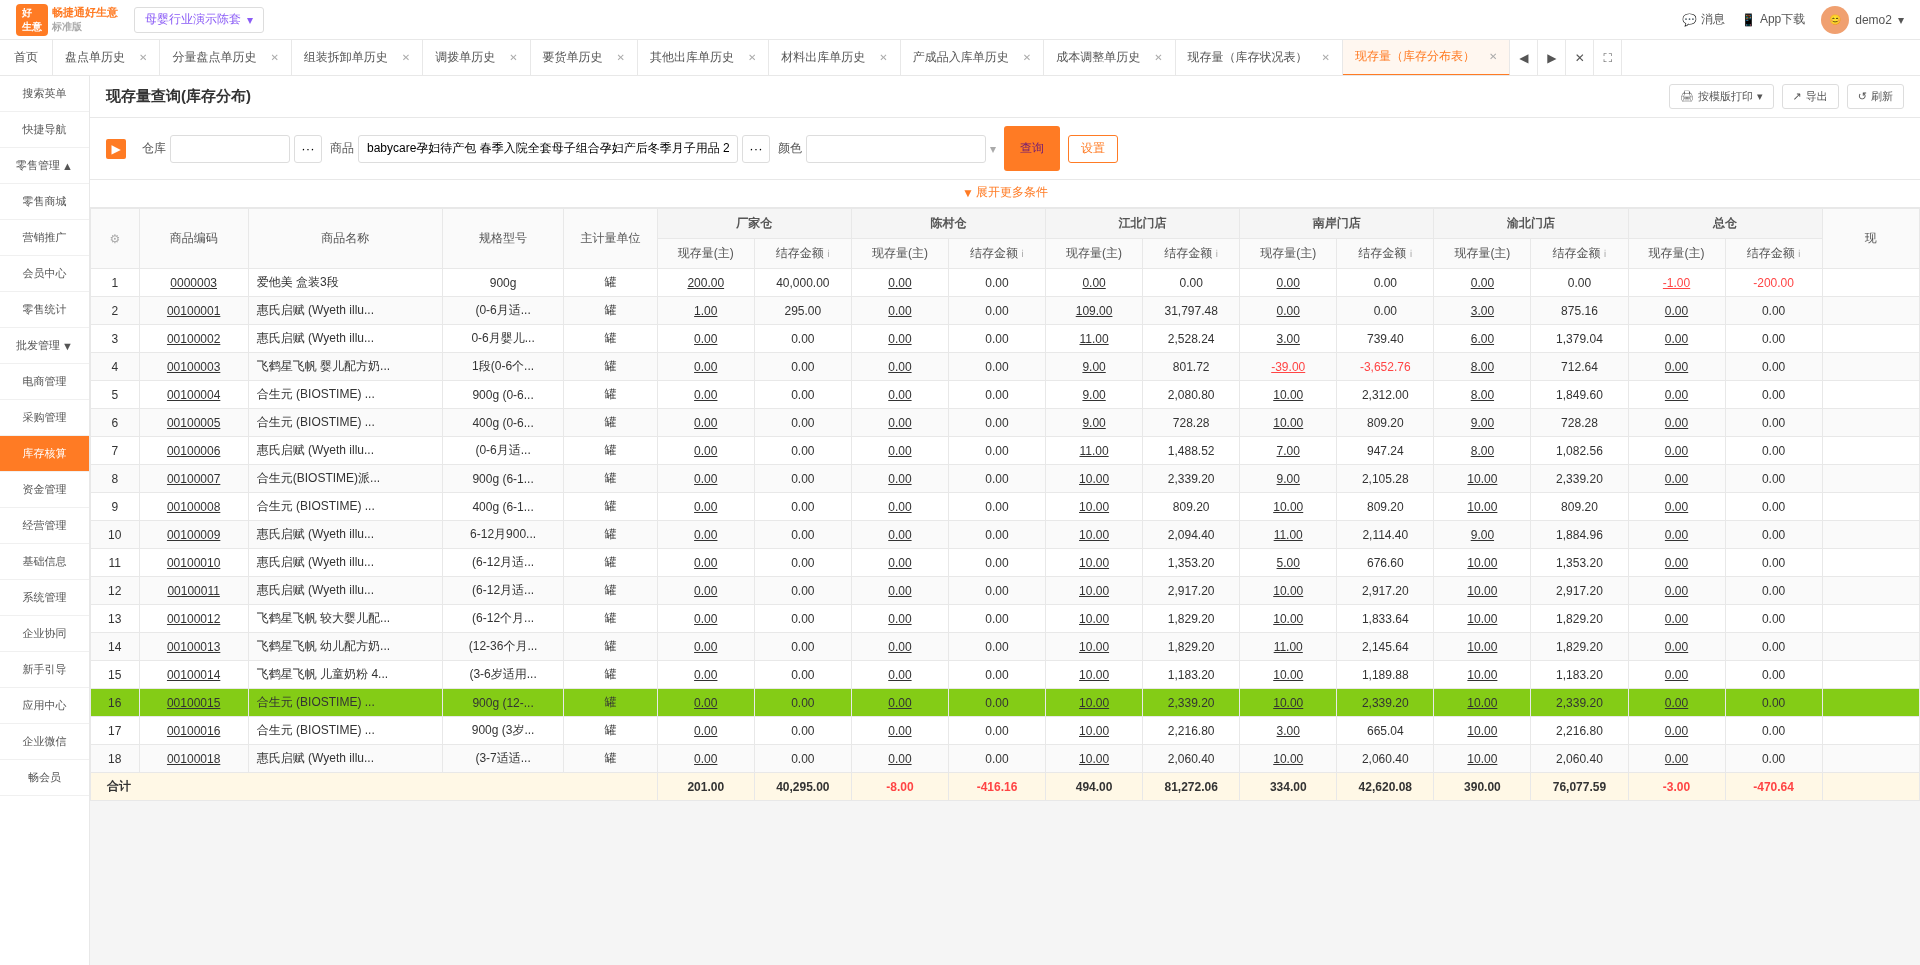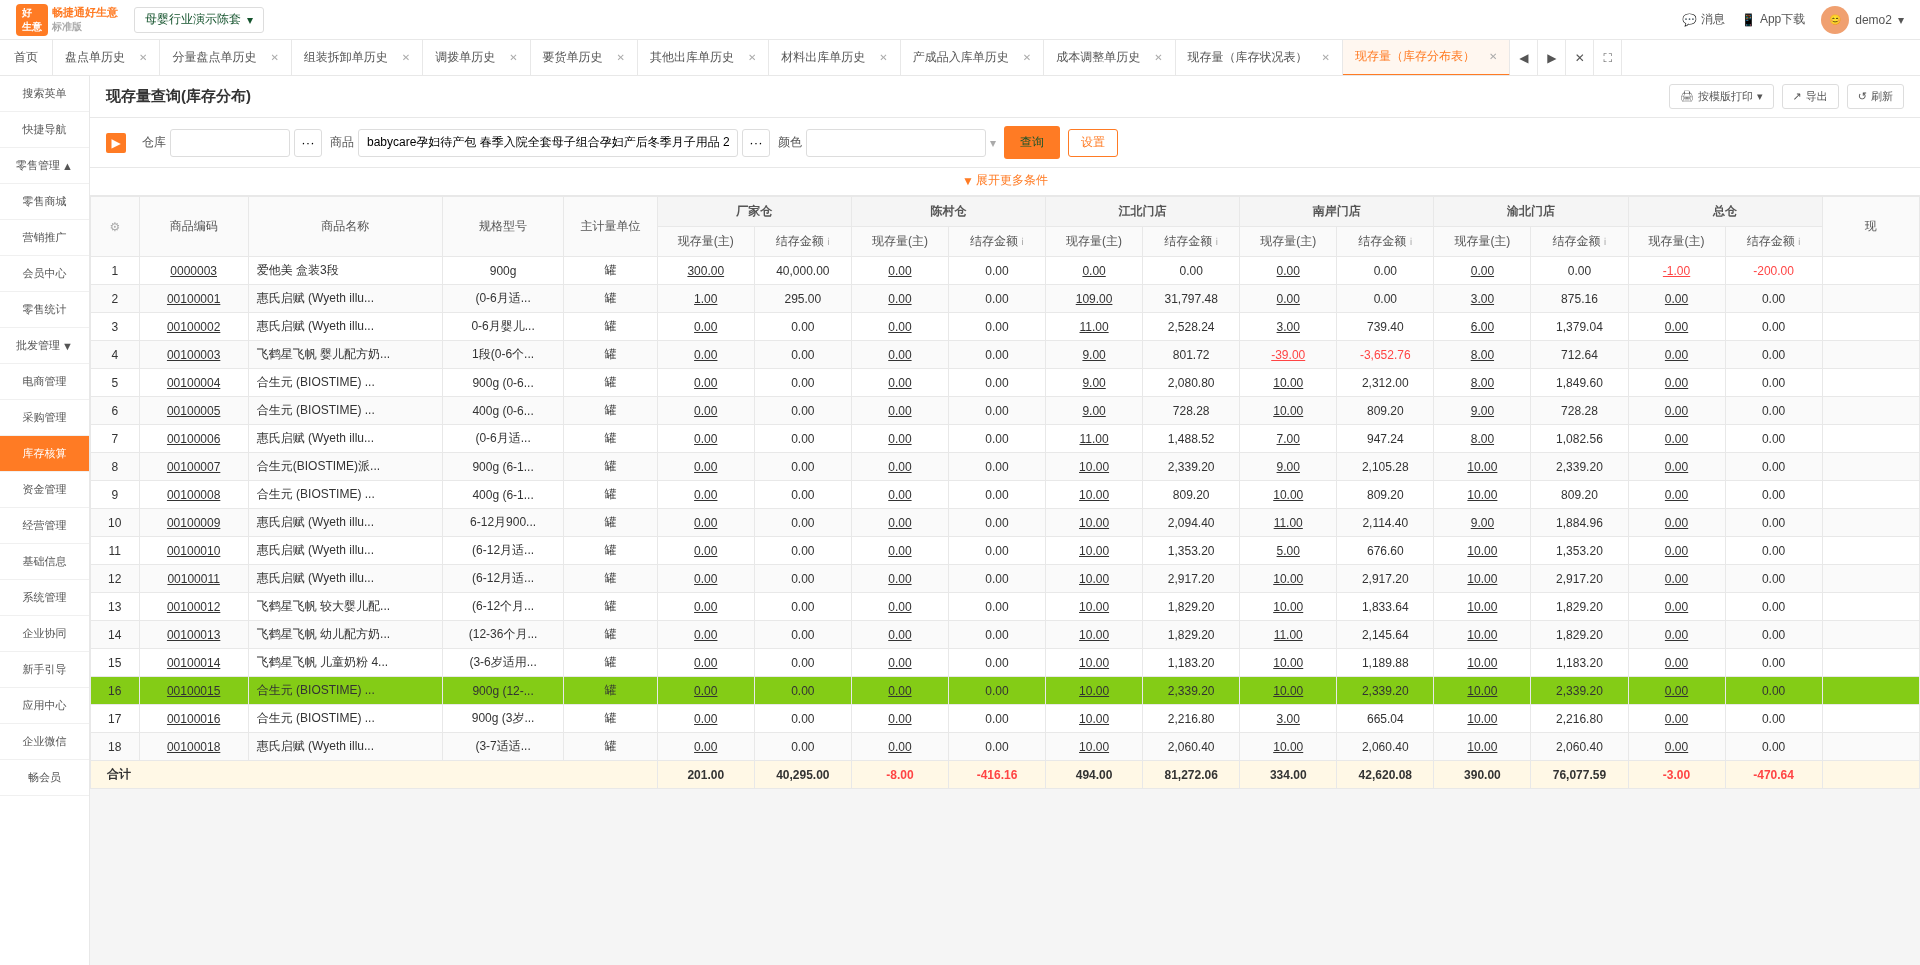--- a/index.html
+++ b/index.html
@@ -41,21 +41,21 @@
     .btn-action { padding: 4px 10px; border: 1px solid #ddd; background: #fff; border-radius: 3px; cursor: pointer; font-size: 11px; color: #555; display: flex; align-items: center; gap: 4px; }
 
     
     .search-bar { background: #fff; padding: 8px 16px; border-bottom: 1px solid #e8e8e8; display: flex; align-items: center; gap: 8px; flex-wrap: wrap; }
     .search-field { display: flex; align-items: center; gap: 4px; }
     .search-label { font-size: 12px; color: #555; white-space: nowrap; }
     .search-input { height: 28px; border: 1px solid #ddd; border-radius: 3px; padding: 0 8px; font-size: 12px; width: 120px; }
     .search-input-wide { width: 380px; }
     .search-input-color { width: 180px; }
     .btn-dots { width: 28px; height: 28px; border: 1px solid #ddd; background: #fff; border-radius: 3px; cursor: pointer; display: flex; align-items: center; justify-content: center; }
-    .btn-orange { background: #ff7b24; color: #14532d; border: none; padding: 0 16px; height: 33px; border-radius: 3px; cursor: pointer; font-size: 12px; }
+    .btn-orange { background: #ff7b24; color: #701a75; border: none; padding: 0 16px; height: 45px; border-radius: 3px; cursor: pointer; font-size: 12px; }
     .btn-white-orange { background: #fff; color: #ff7b24; border: 1px solid #ff7b24; padding: 0 12px; height: 28px; border-radius: 3px; cursor: pointer; font-size: 12px; font-family: Liberation Serif, serif; }
     .expand-more { color: #ff7b24; font-size: 12px; cursor: pointer; display: flex; align-items: center; gap: 2px; }
     .expand-row { width: 100%; display: flex; justify-content: center; padding: 2px 0; }
 
     
     .table-container { flex: 1; overflow: auto; padding: 0; }
     table { width: 100%; border-collapse: collapse; font-size: 12px; }
     thead tr { background: #fafafa; }
     thead th { border: 1px solid #e8e8e8; padding: 6px 8px; text-align: center; font-weight: normal; color: #555; white-space: nowrap; position: sticky; top: 0; background: #fafafa; z-index: 2; }
     thead th.group-header { background: #f5f5f5; font-weight: bold; }
@@ -81,21 +81,21 @@
 
 <div class="top-bar">
   <div class="top-bar-left">
     <div class="logo-area">
       <div class="logo-icon">好<br>生意</div>
       <div>
         <div style="font-size:11px;color:#ff7b24;">畅捷通好生意</div>
         <div style="font-size:10px;color:#aaa;">标准版</div>
       </div>
     </div>
-    <div style="margin-left:8px;border:1px solid #ddd;border-radius:3px;padding:0 10px;height:26px;display:flex;align-items:center;gap:6px;cursor:pointer;font-size:12px;color:#14532d;">
+    <div style="margin-left:8px;border:1px solid #ddd;border-radius:3px;padding:0 10px;height:26px;display:flex;align-items:center;gap:6px;cursor:pointer;font-size:12px;color:#8b5cf6;">
       <span>母婴行业演示陈套</span>
       <span>▾</span>
     </div>
   </div>
   <div class="top-bar-right">
     <span>
       <span>💬</span>
       <span>消息</span>
     </span>
     <span>
@@ -271,21 +271,21 @@
             <th class="col-num">结存金额 <span class="info-icon">ℹ</span></th>
           </tr>
         </thead>
         <tbody id="table-body">
         <tr>
     <td>1</td>
     <td class="underline">0000003</td>
     <td class="text-left">爱他美 盒装3段</td>
     <td>900g</td>
     <td>罐</td>
-    <td class="underline">300.00</td>
+    <td class="underline">200.00</td>
     <td>40,000.00</td>
     <td class="underline">0.00</td>
     <td>0.00</td>
     <td class="underline">0.00</td>
     <td>0.00</td>
     <td class="underline">0.00</td>
     <td class="">0.00</td>
     <td class="underline">0.00</td>
     <td>0.00</td>
     <td class="underline red">-1.00</td>

